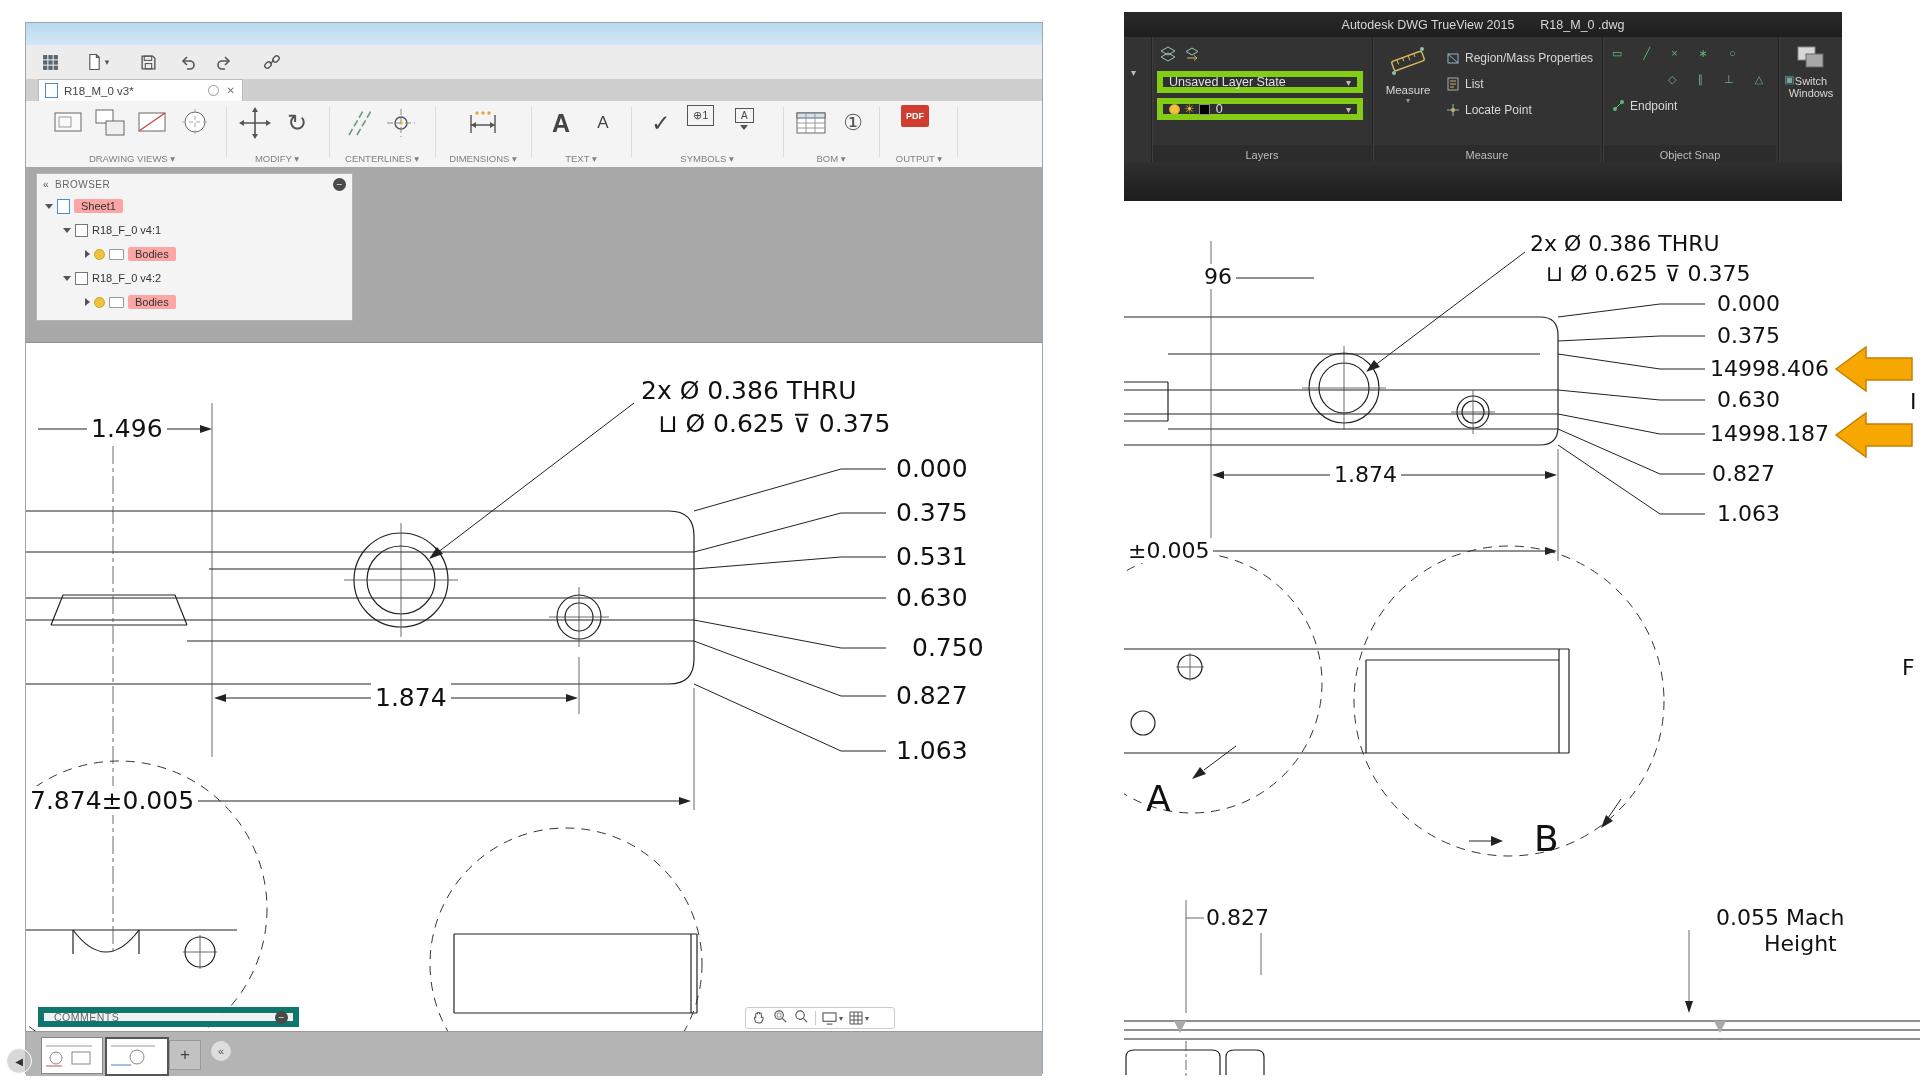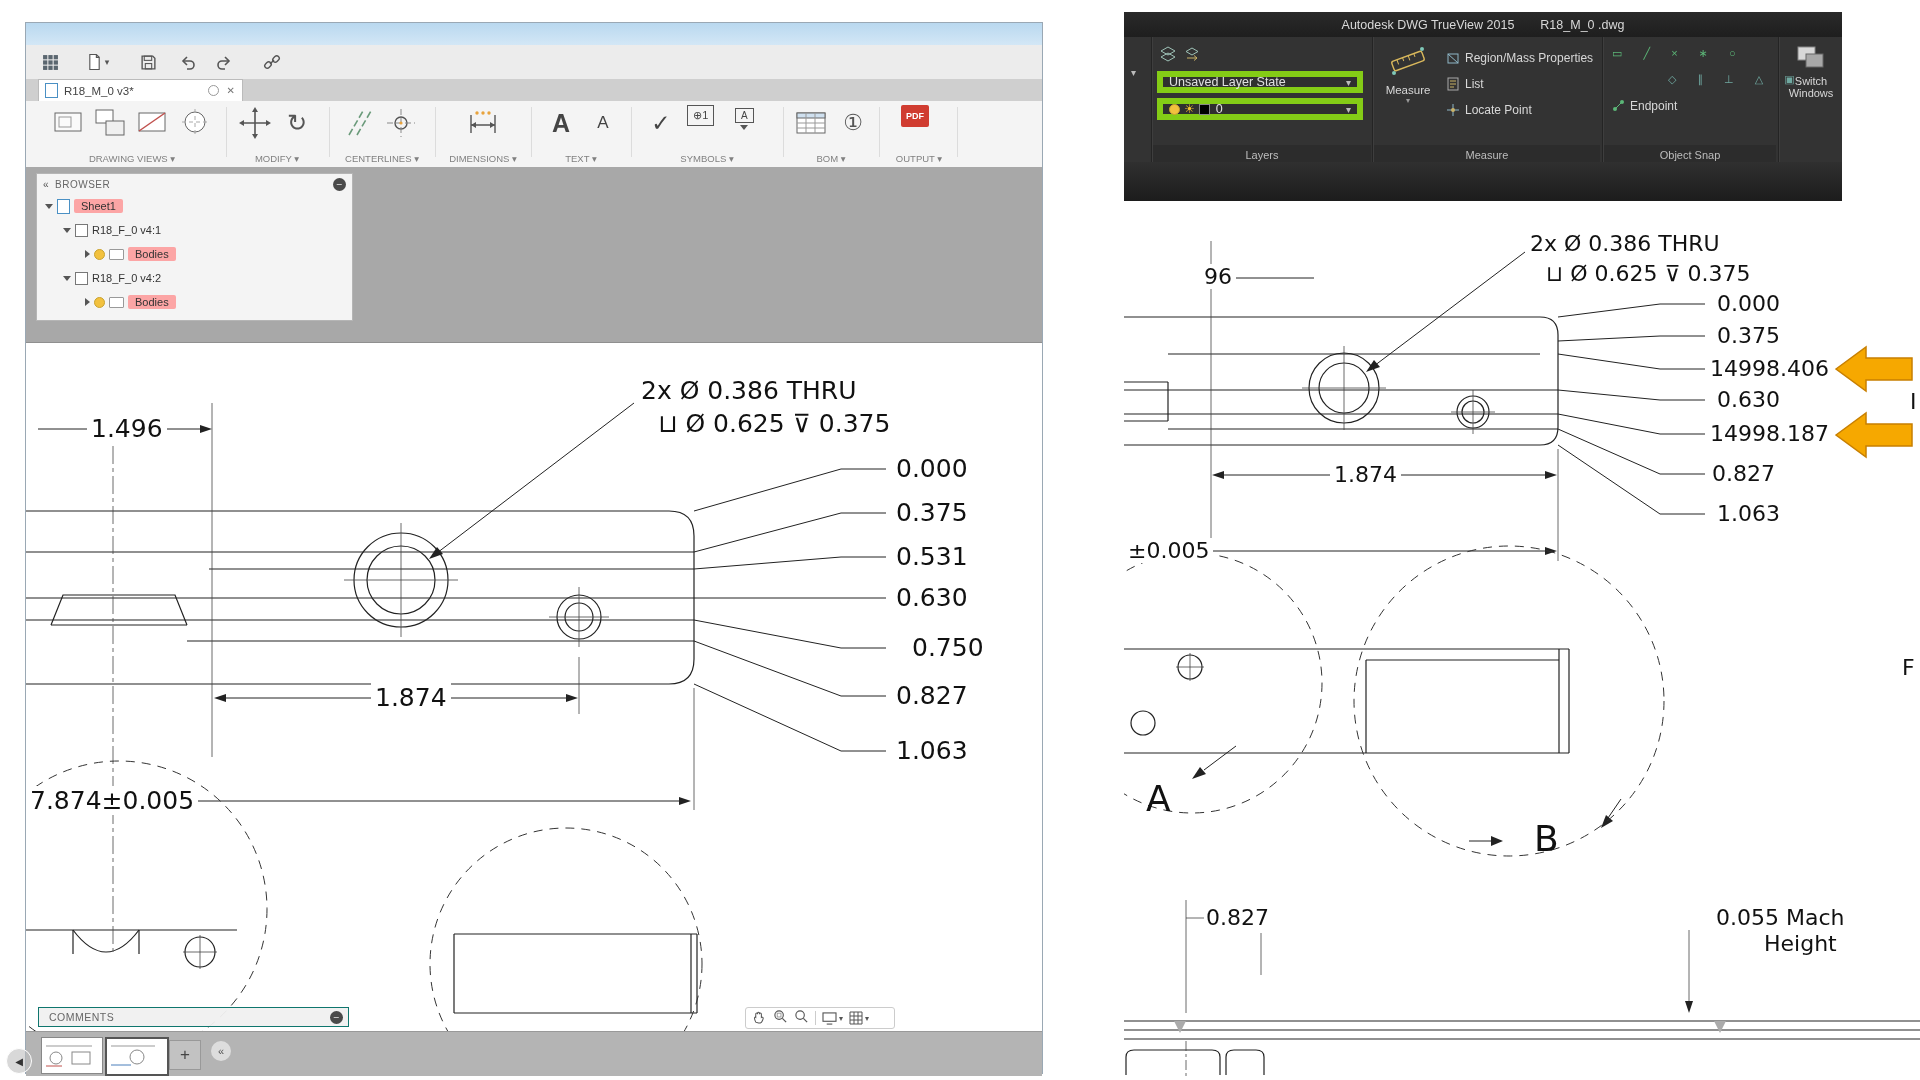--- a/index.html
+++ b/index.html
@@ -31,21 +31,21 @@
   .bulb{width:9px;height:9px;border-radius:50%;background:#f2c13e;border:1px solid #c9a22f;}
   .folder{width:13px;height:9px;background:#fff;border:1px solid #999;border-radius:1px;}
   .cube{width:11px;height:11px;background:#fff;border:1px solid #777;}
   .sheeti{width:11px;height:13px;background:#fff;border:1px solid #4a90c4;}
   .dot-btn{width:13px;height:13px;border-radius:50%;background:#4a4a4a;color:#fff;font-size:9px;line-height:13px;text-align:center;}
   
   .dimL{position:absolute;font-family:"DejaVu Sans",sans-serif;font-size:25px;color:#111;white-space:nowrap;}
   .dimR{position:absolute;font-family:"DejaVu Sans",sans-serif;font-size:22px;color:#111;white-space:nowrap;}
   .wbg{background:#fff;padding:0 4px;}
   
-  .comments{left:12px;top:984px;width:311px;height:20px;background:rgba(240,240,240,.95);border:1px solid #0f766e;
+  .comments{left:12px;top:984px;width:261px;height:20px;background:rgba(240,240,240,.95);border:6px solid #0f766e;
             display:flex;align-items:center;font-size:10.5px;color:#666;letter-spacing:.5px;box-sizing:border-box;}
   .navbar{left:719px;top:984px;width:150px;height:22px;background:rgba(255,255,255,.9);border:1px solid #ccc;border-radius:3px;
           display:flex;align-items:center;gap:6px;padding:0 6px;box-sizing:border-box;}
   .bottombar{left:0;top:1008px;width:100%;height:44px;background:#b4b4b4;border-top:1px solid #999;}
   .thumb{position:absolute;top:5px;width:60px;height:35px;background:#fff;border:1px solid #888;}
   
   #twin-chrome{left:1124px;top:12px;width:718px;height:189px;background:#333;}
   .ttitle{position:absolute;left:0;top:0;width:100%;height:25px;background:linear-gradient(#2a2a2a,#1e1e1e);
           color:#d8d8d8;font-size:12.5px;display:flex;align-items:center;justify-content:center;gap:26px;}
   .tpanel-label{position:absolute;bottom:0;width:100%;text-align:center;font-size:11px;color:#bdbdbd;height:20px;line-height:20px;background:#2c2c2c;}

